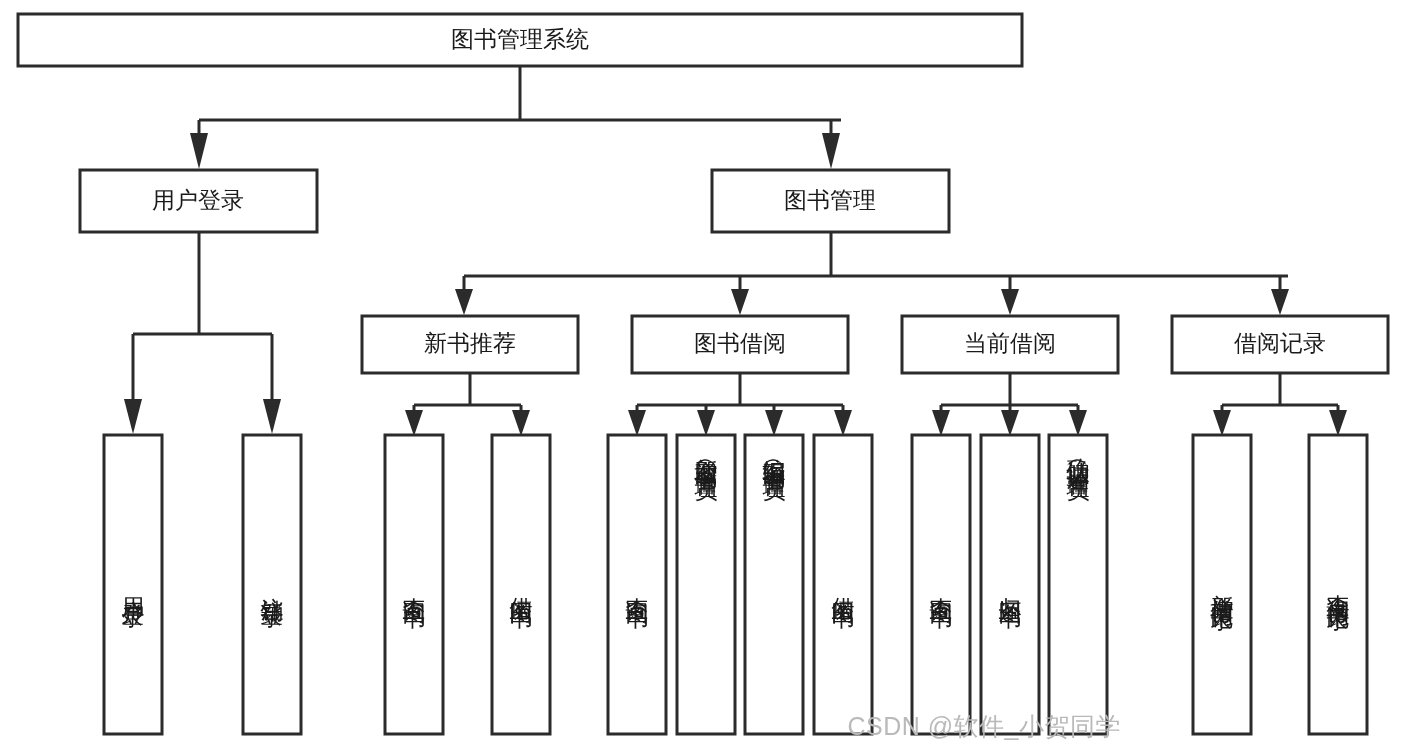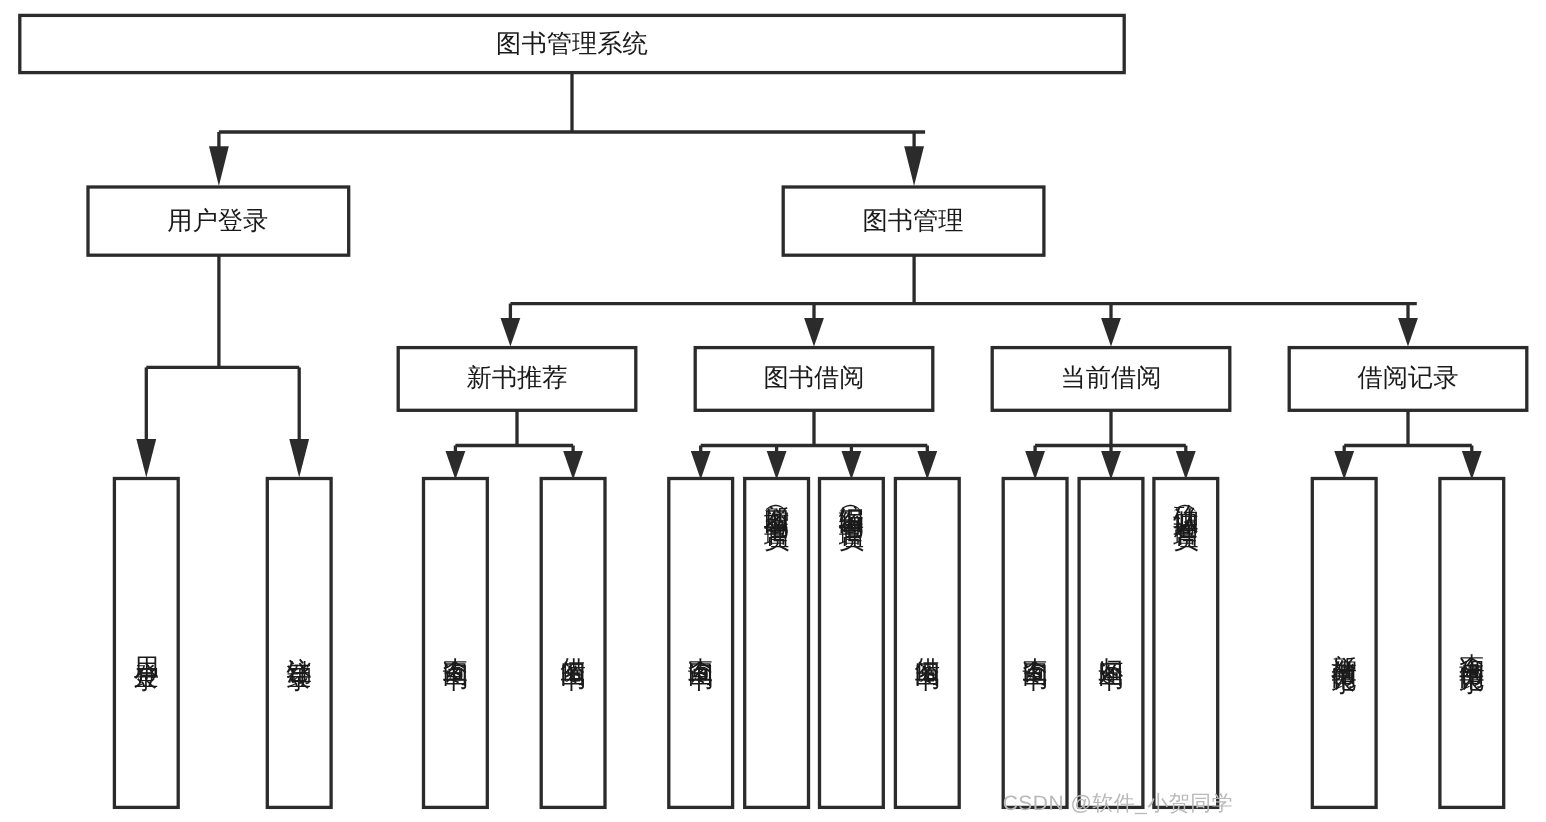--- a/index.html
+++ b/index.html
@@ -70,21 +70,21 @@
     display: flex;
     align-items: center;
     justify-content: center;
     pointer-events: none;
   }
   #watermark {
     position: absolute;
     right: 8px;
     bottom: 4px;
     font-family: "Liberation Sans", "DejaVu Sans", sans-serif;
-    font-size: 19px;
+    font-size: 25px;
     color: #b9b9b9;
     white-space: nowrap;
     letter-spacing: 0.5px;
   }
 </style>
 </head>
 <body>
 
 <div id="diagram-root">
 

